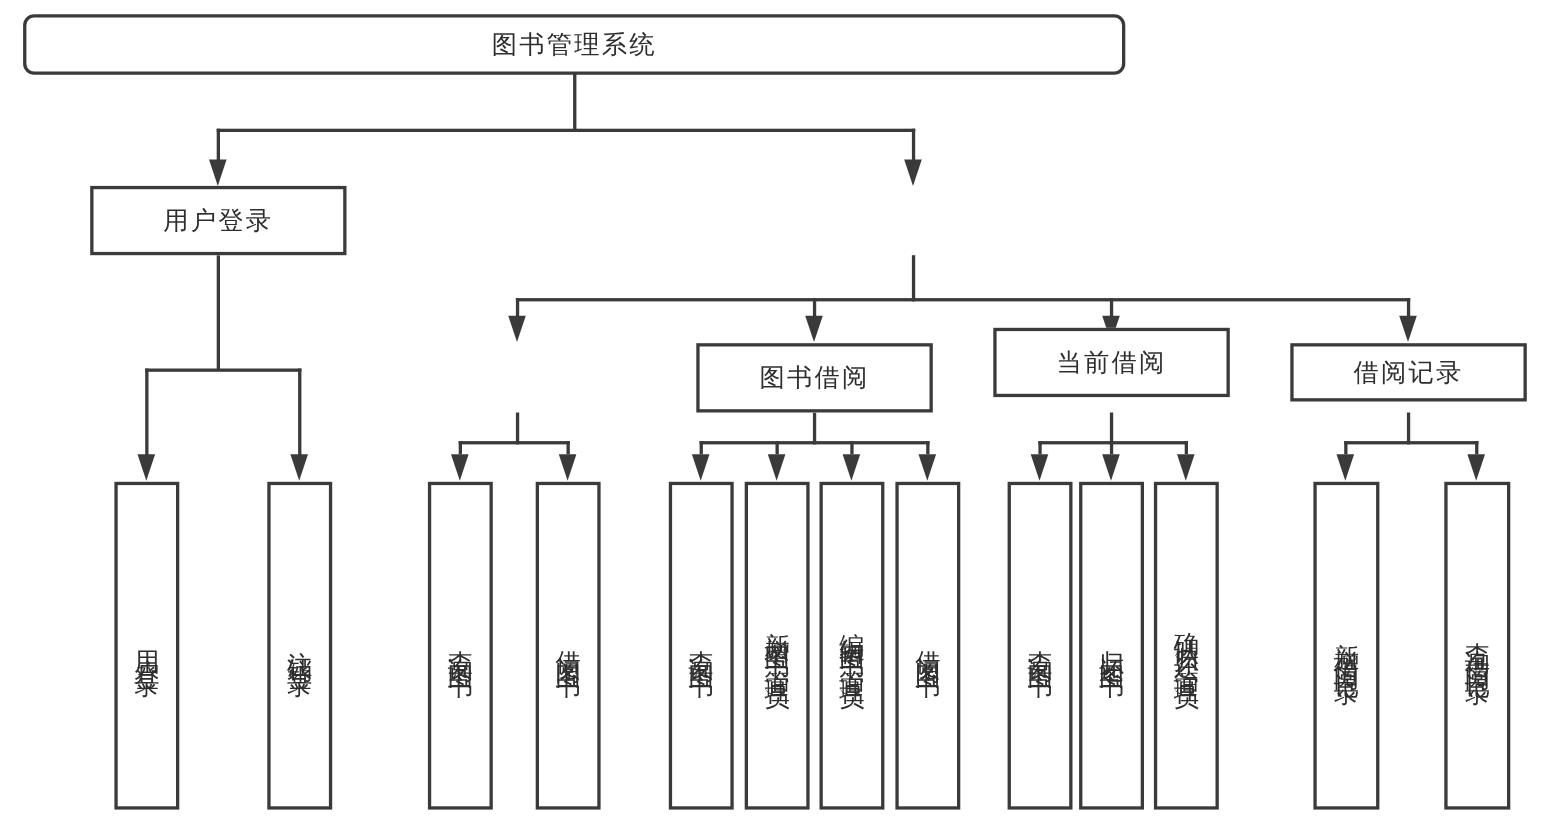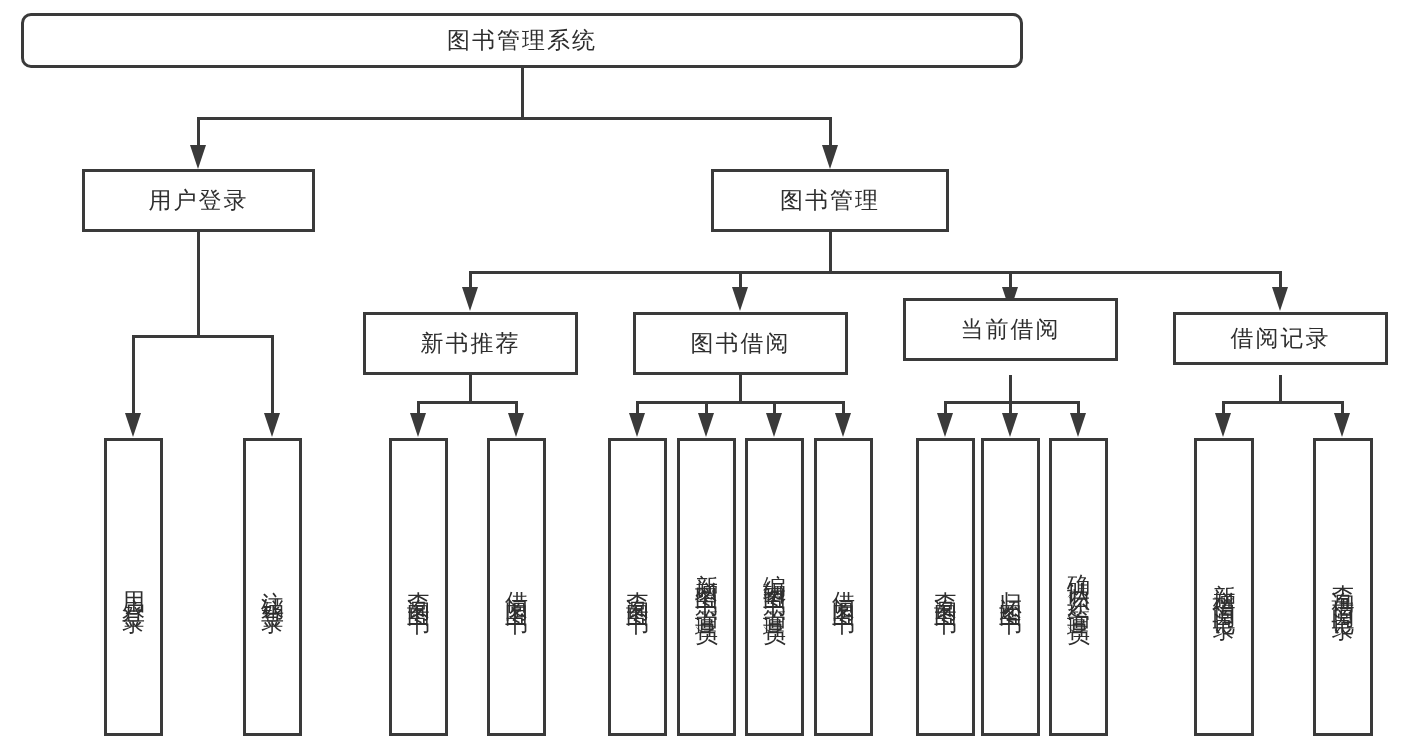--- a/index.html
+++ b/index.html
@@ -37,27 +37,21 @@
 
 <div class="canvas">
 
   <div class="node hnode" style="left:21px; top:13px; width:1002px; height:55px;border-radius:10px;">
     <span>图书管理系统</span>
   </div>
 
   <div class="node hnode" style="left:82px; top:169px; width:233px; height:63px;">
     <span>用户登录</span>
   </div>
-  <div class="node hnode" style="left:711px; top:169px; width:238px; height:63px;">
-    <span>图书管理</span>
-  </div>
 
-  <div class="node hnode" style="left:363px; top:312px; width:215px; height:63px;">
-    <span>新书推荐</span>
-  </div>
   <div class="node hnode" style="left:633px; top:312px; width:215px; height:63px;align-items:center;">
     <span>图书借阅</span>
   </div>
   <div class="node hnode" style="left:903px; top:298px; width:215px; height:63px;justify-content:center;">
     <span>当前借阅</span>
   </div>
   <div class="node hnode" style="left:1173px; top:312px; width:215px; height:53px;">
     <span>借阅记录</span>
   </div>
 

